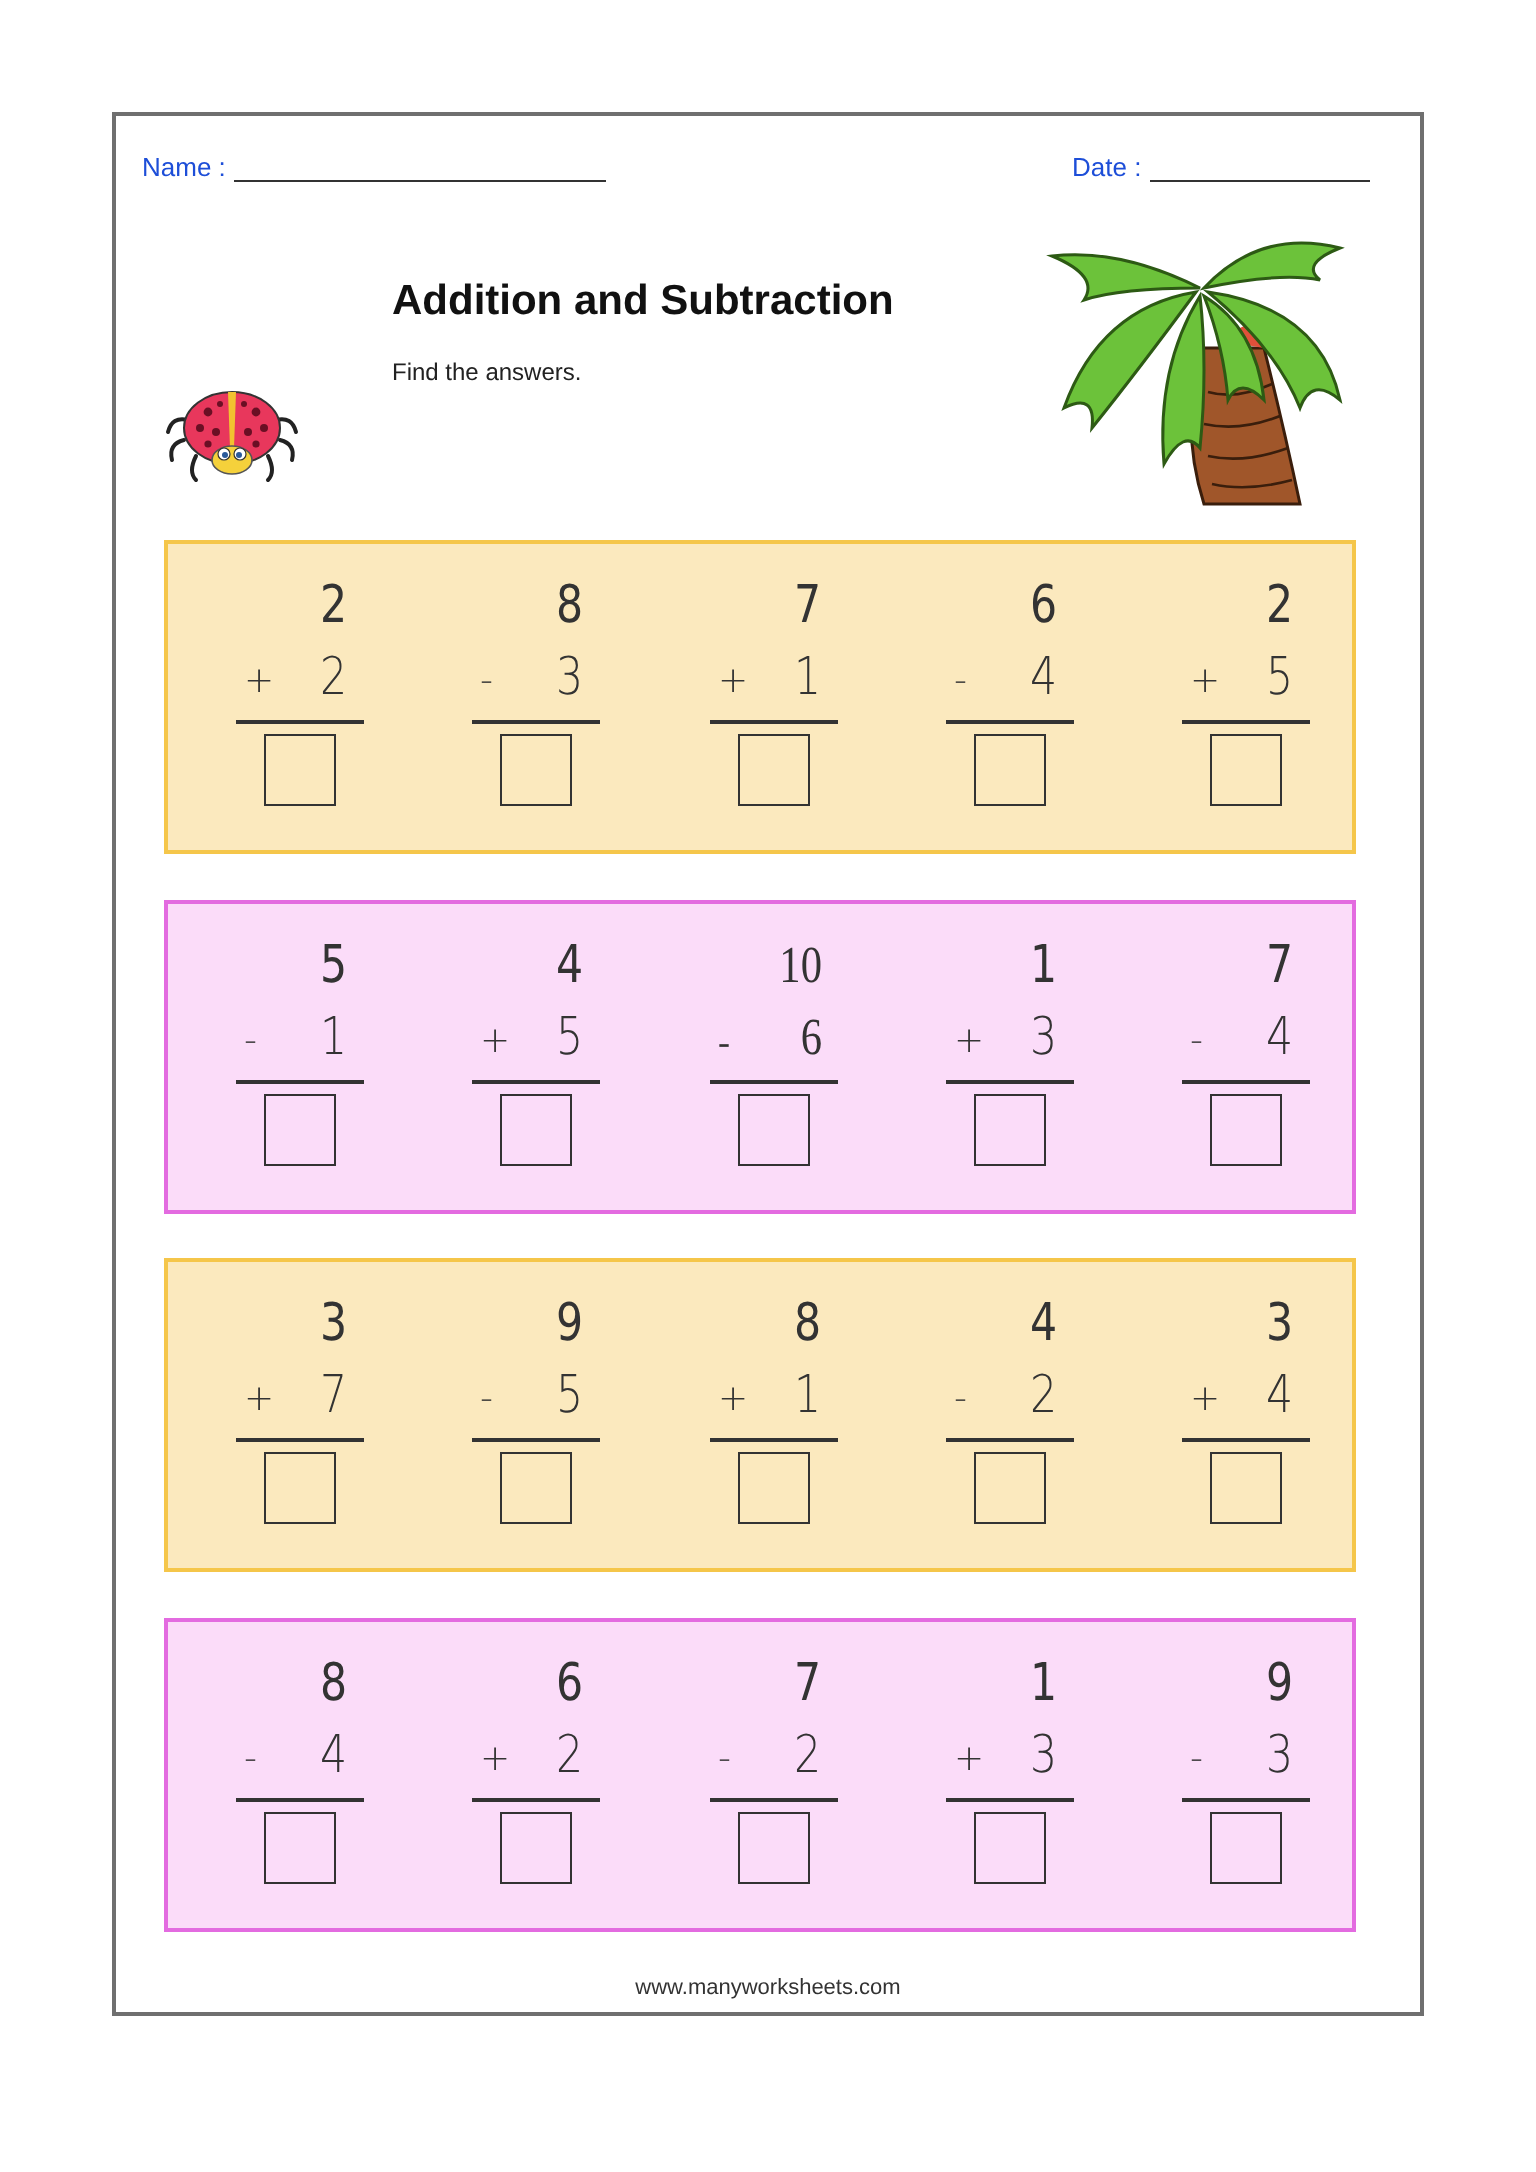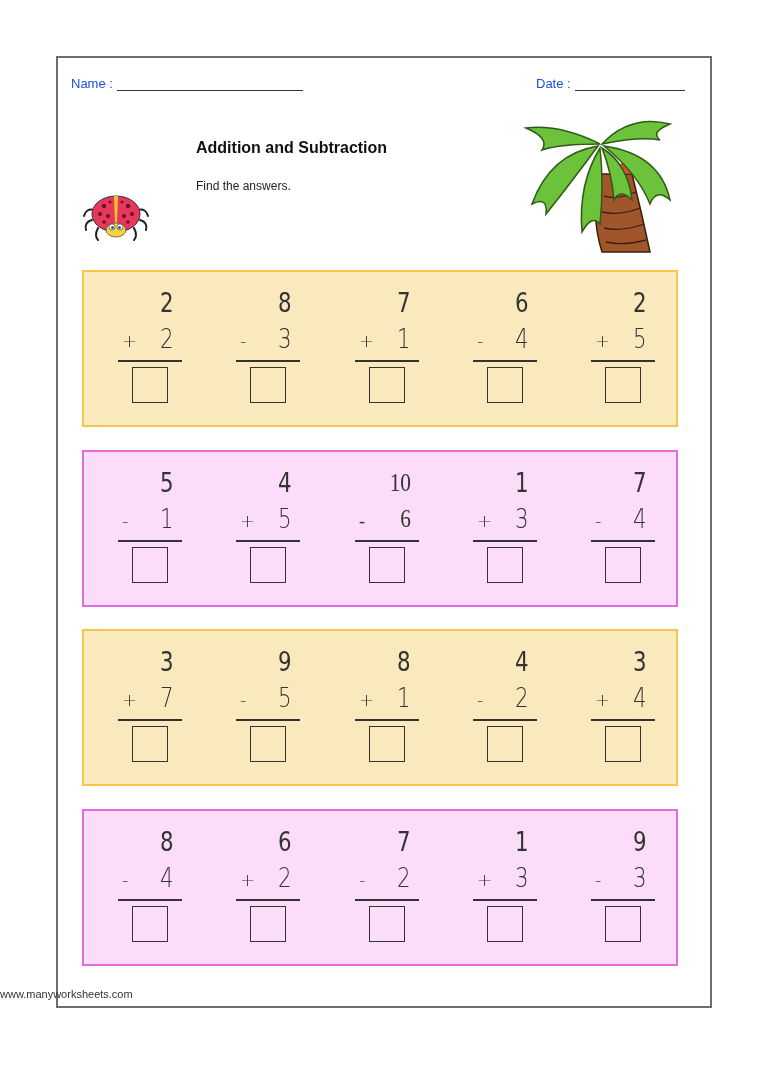--- a/index.html
+++ b/index.html
@@ -16,21 +16,21 @@
     position: absolute; top: 76px; font-size: 13px; color: #1d4ed8;
     font-family: "Liberation Sans", sans-serif;
   }
   .name-line { left: 71px; }
   .date-line { left: 536px; }
   .blank { display: inline-block; border-bottom: 1px solid #333; vertical-align: bottom; height: 12px; margin-left: 4px; }
   .name-line .blank { width: 186px; }
   .date-line .blank { width: 110px; }
 
   .title {
-    position: absolute; left: 196px; top: 139px; font-size: 16px; font-weight: bold;
+    position: absolute; left: 196px; top: 139px; font-size: 21px; font-weight: bold;
     font-family: "Liberation Sans", sans-serif; color: #111;
   }
   .subtitle {
     position: absolute; left: 196px; top: 179px; font-size: 12px;
     font-family: "Liberation Sans", sans-serif; color: #222;
   }
   .ladybug { position: absolute; left: 80px; top: 190px; width: 72px; height: 52px; }
   .palm { position: absolute; left: 520px; top: 104px; width: 160px; height: 152px; }
 
   .panel {
@@ -55,21 +55,21 @@
     transform: scaleX(0.82); transform-origin: right;
   }
   .problem .rule {
     position: absolute; left: 0; top: 88px; width: 64px; height: 1.5px; background: #333;
   }
   .problem .answer-box {
     position: absolute; left: 14px; top: 95px; width: 36px; height: 36px;
     border: 1.5px solid #333; box-sizing: border-box; background: transparent;
   }
   .footer {
-    position: absolute; left: 0; width: 768px; top: 988px; 
+    position: absolute; left: 0; width: 768px; top: 988px; text-align: center;
     font-size: 11px; font-family: "Liberation Sans", sans-serif; color: #333;
   }
 </style>
 </head>
 <body>
 
 <div class="frame"></div>
 
 <div class="name-line">
   <span>Name :</span><span class="blank"></span>

